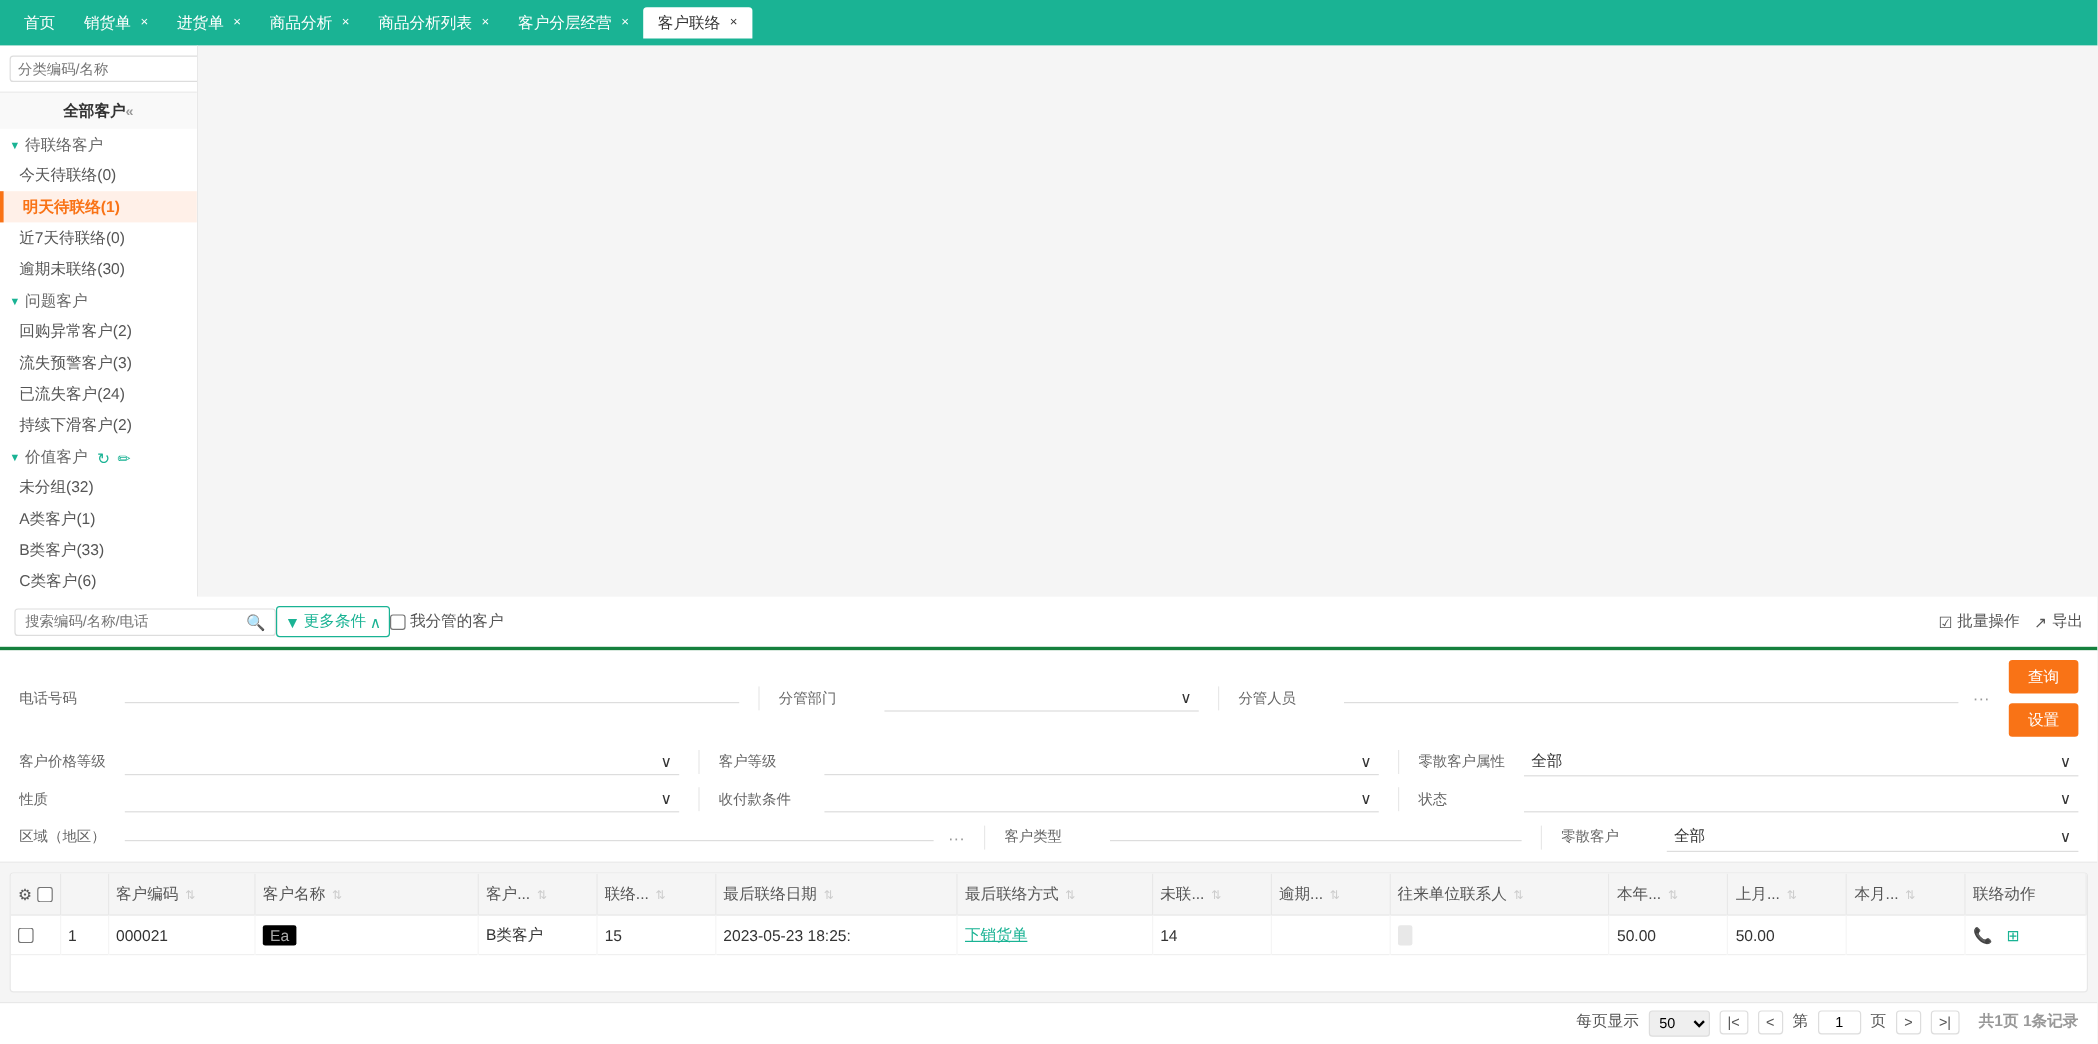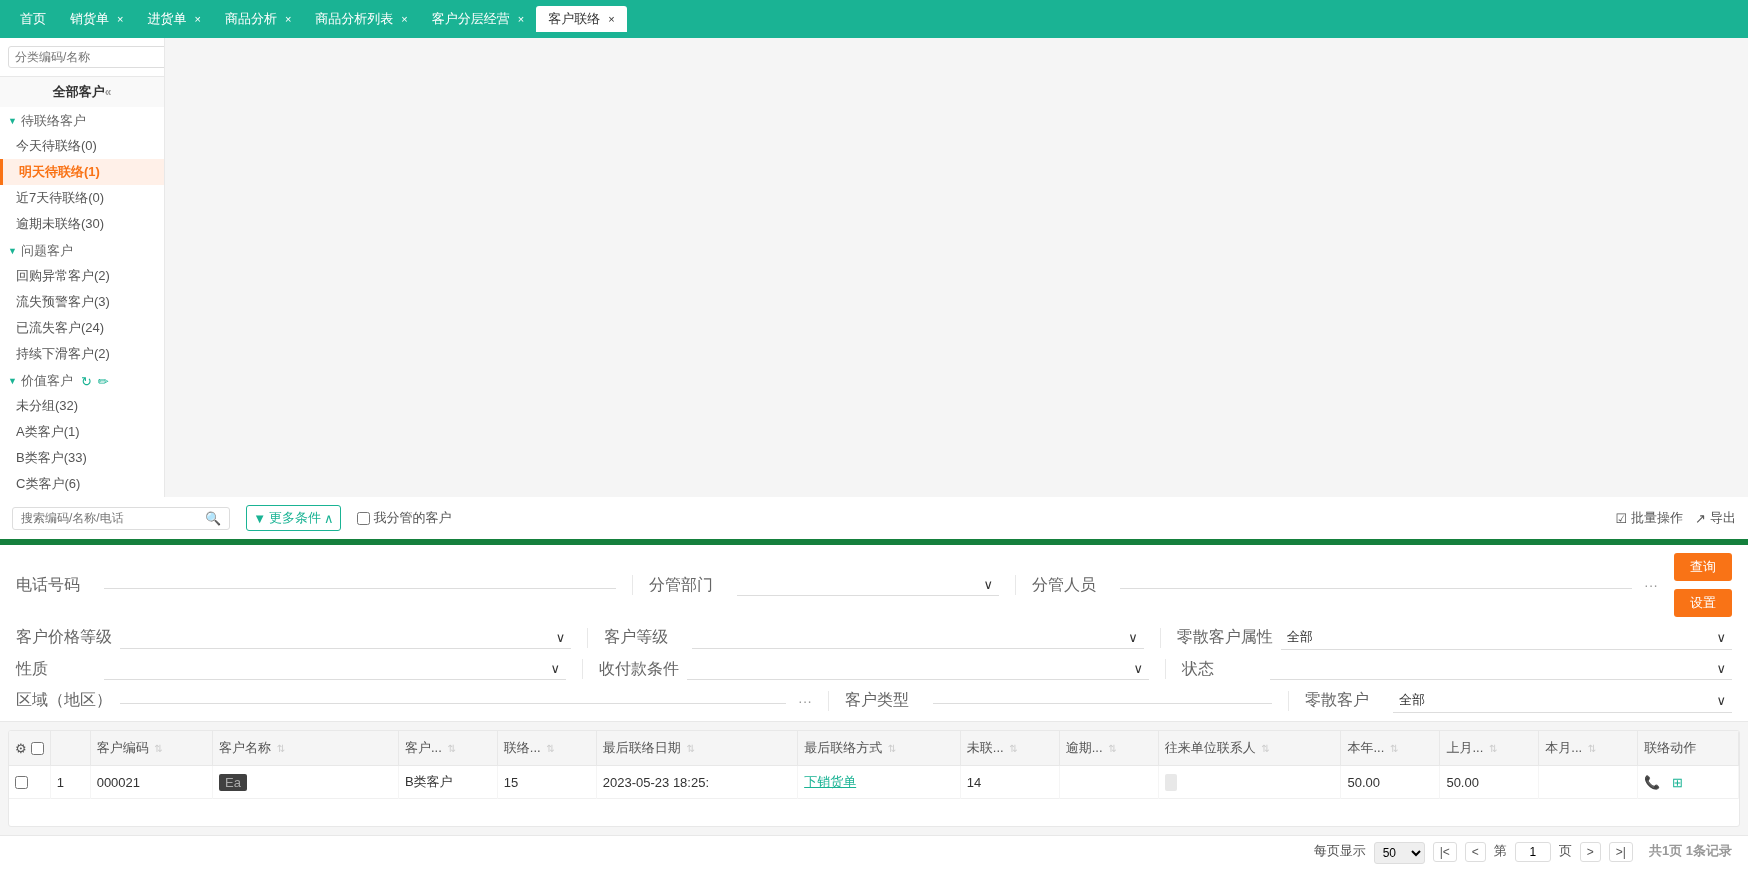--- a/index.html
+++ b/index.html
@@ -99,22 +99,22 @@
       flex-direction: column;
       overflow: hidden;
     }
 
     
     .toolbar {
       background: white;
       padding: 8px 12px;
       display: flex;
       align-items: center;
-      gap: 16px;
-      border-bottom: 6px solid #15803d;
+      gap: 0;
+      border-bottom: 3px solid #15803d;
     }
     .toolbar-search {
       display: flex;
       align-items: center;
       border: 1px solid #ddd;
       border-radius: 3px;
       padding: 3px 8px;
       gap: 4px;
       background: white;
     }
@@ -167,21 +167,21 @@
     }
     .filter-row {
       display: flex;
       align-items: center;
       gap: 8px;
       margin-bottom: 8px;
     }
     .filter-row:last-child { margin-bottom: 0; }
     .filter-label {
       color: #666;
-      font-size: 16px;
+      font-size: 12px;
       white-space: nowrap;
       min-width: 80px;
     }
     .filter-select {
       flex: 1;
       border: none;
       border-bottom: 1px solid #ddd;
       padding: 3px 6px;
       font-size: 12px;
       color: #333;
@@ -565,21 +565,21 @@
         <tbody>
           <tr class="table-row">
             <td>
               <div class="gear-cell">
                 <input type="checkbox" style="">
               </div>
             </td>
             <td>1</td>
             <td>000021</td>
             <td>
-              <span style="color:#aaa; background:#404040; padding:1px 6px; border-radius:2px;">Ea</span>
+              <span style="color:#aaa; background:#000000; padding:1px 6px; border-radius:2px;">Ea</span>
             </td>
             <td>B类客户</td>
             <td>15</td>
             <td>2023-05-23 18:25:</td>
             <td>
               <span class="link-text">下销货单</span>
             </td>
             <td>14</td>
             <td></td>
             <td>

